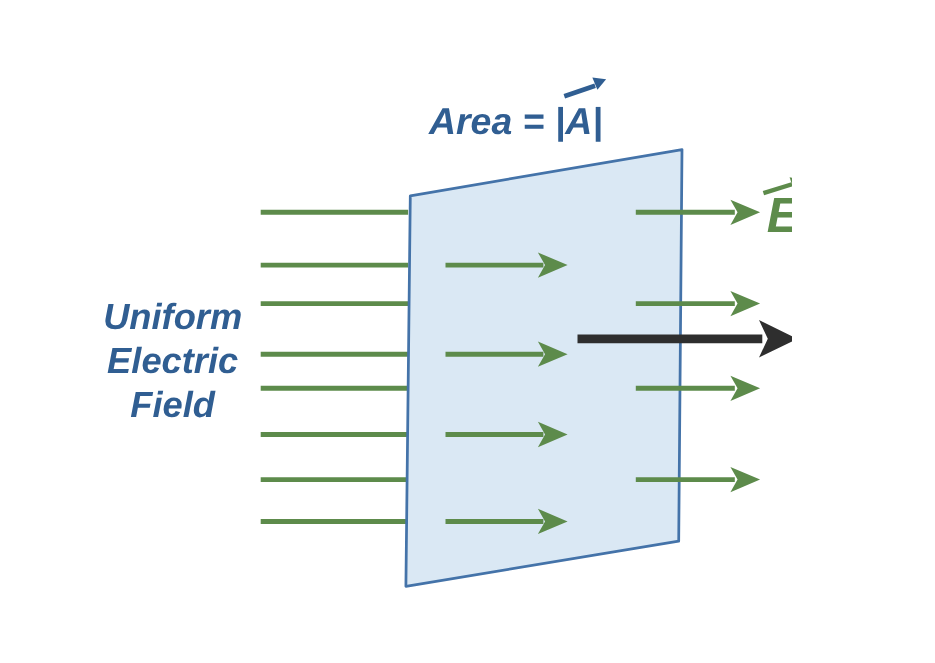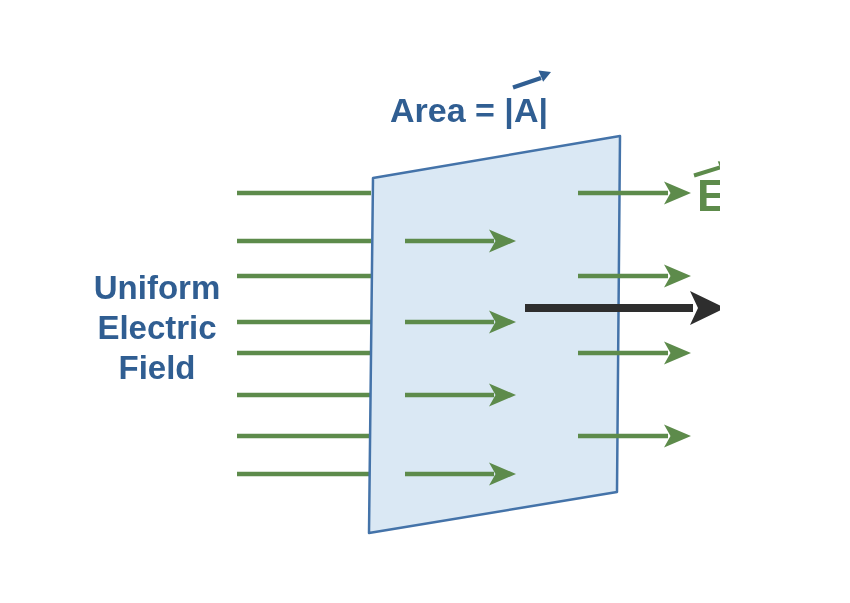--- a/index.html
+++ b/index.html
@@ -2,20 +2,21 @@
 <html style="--background: #ffffff; --field-green: #5d8b4b; --surface-fill: #dae8f4; --surface-stroke: #4473a9; --heading-blue: #305e92; --vector-dark: #2e2e2e; --a-label-black: #111111;"><head>
 <meta charset="utf-8">
 <style>
   html, body { margin: 0; padding: 0; background: #fff; }
   .stage {
     position: relative;
     width: 720px; height: 603px;
     background: var(--background, #fff);
     overflow: hidden;
     font-family: "Liberation Sans", sans-serif;
+    font-style: italic;
   }
   svg text { font-family: "Liberation Sans", sans-serif; font-weight: bold; }
 
   .fl          { stroke: var(--field-green); stroke-width: 4.5; }
   .g-shaft     { stroke: var(--field-green); stroke-width: 4.5; }
   .g-head      { fill: var(--field-green); }
   .panel       { fill: var(--surface-fill); stroke: var(--surface-stroke); stroke-width: 2.5; stroke-linejoin: round; }
   .black-shaft { stroke: var(--vector-dark); stroke-width: 8; }
   .black-head  { fill: var(--vector-dark); }
 

